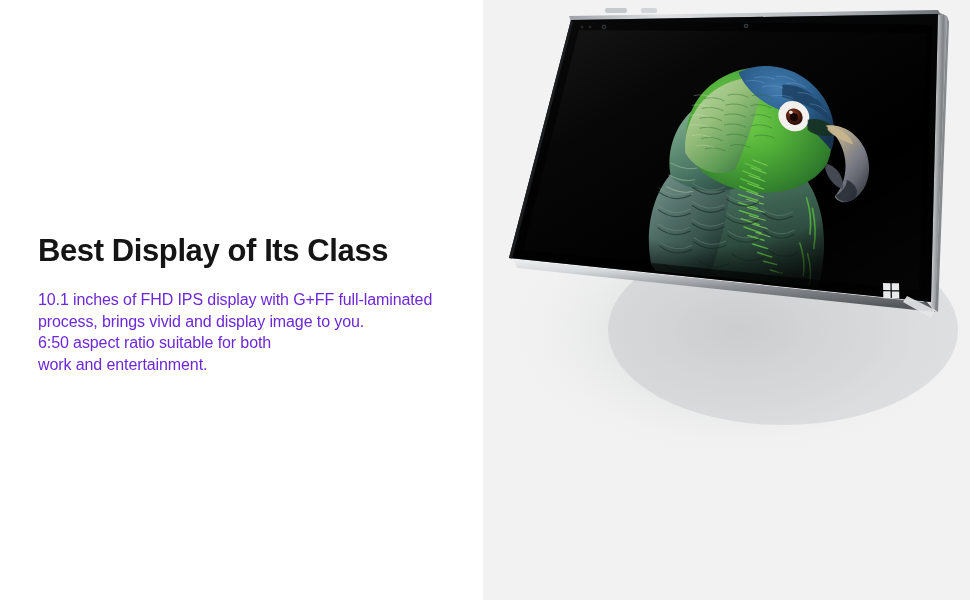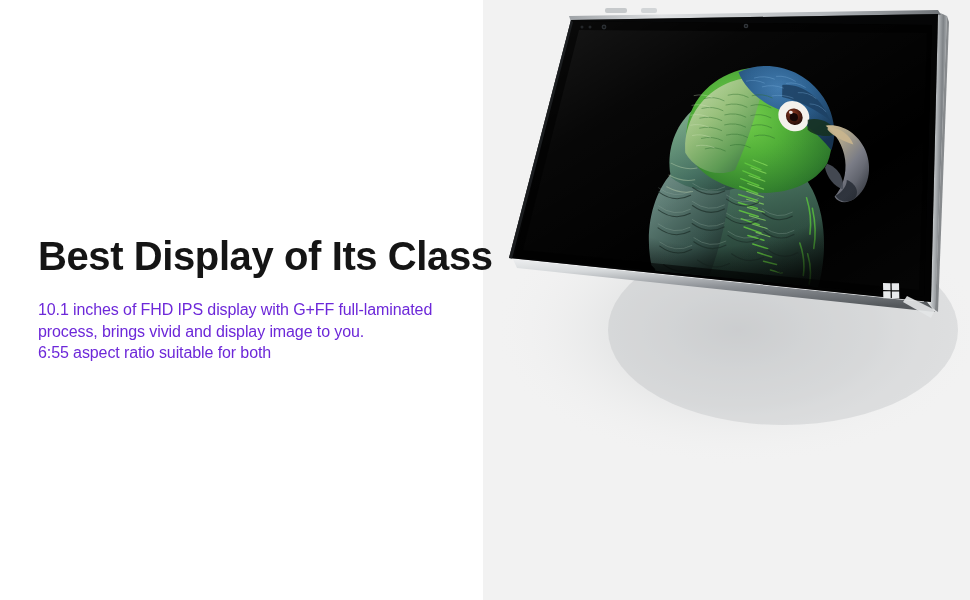--- a/index.html
+++ b/index.html
@@ -20,21 +20,21 @@
   .panel-right {
     position:absolute; left:483px; top:0; width:487px; height:600px;
     background:#f2f2f2;
   }
 
   
   .copy { position:absolute; left:38px; top:234px; width:430px; }
 
   .headline {
     font-family:"Liberation Sans", sans-serif;
-    font-size:40px;
+    font-size:31px;
     font-weight:bold;
     letter-spacing:-0.4px;
     color:#151515;
     line-height:1.1;
     white-space:nowrap;
   }
 
   .body-copy {
     margin-top:21px;
     font-size:16px;
@@ -55,21 +55,22 @@
 <div id="stage">
 
   <div class="panel-left"></div>
   <div class="panel-right"></div>
 
   <div class="copy">
     <div class="headline">Best Display of Its Class</div>
     <div class="body-copy">
       <span class="ln">10.1 inches of FHD IPS display with G+FF full-laminated</span>
       <span class="ln">process, brings vivid and display image to you.</span>
-      <span class="ln">6:55 aspect ratio suitable for both</span>
+      <span class="ln">6:50 aspect ratio suitable for both</span>
+      <span class="ln">work and entertainment.</span>
     </div>
   </div>
 
   <div id="scene">
     <svg width="487" height="600" viewBox="0 0 487 600" xmlns="http://www.w3.org/2000/svg">
       <defs>
 
         <radialGradient id="gShadow" cx="50%" cy="50%" r="50%">
           <stop offset="0%" stop-color="#b9bcbe" stop-opacity="0.85"></stop>
           <stop offset="55%" stop-color="#c9cccd" stop-opacity="0.45"></stop>

